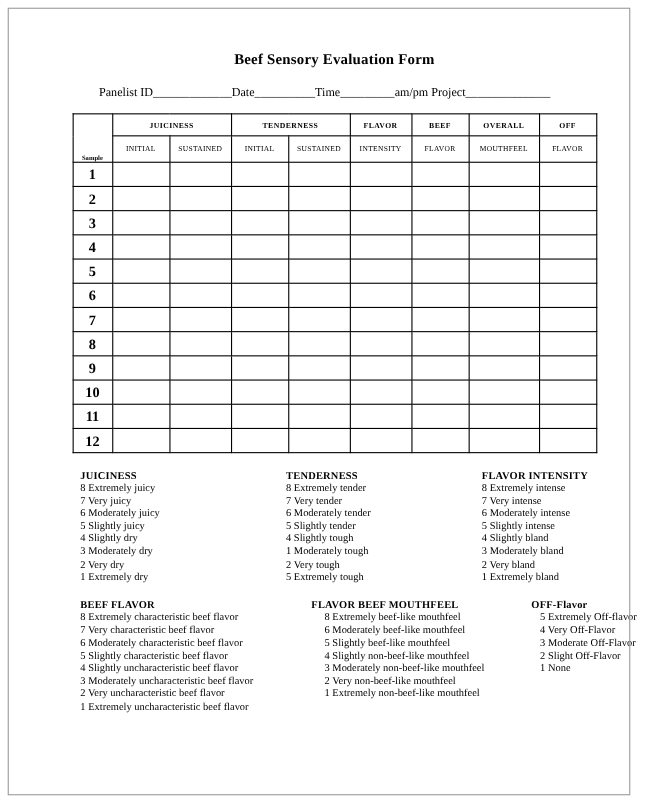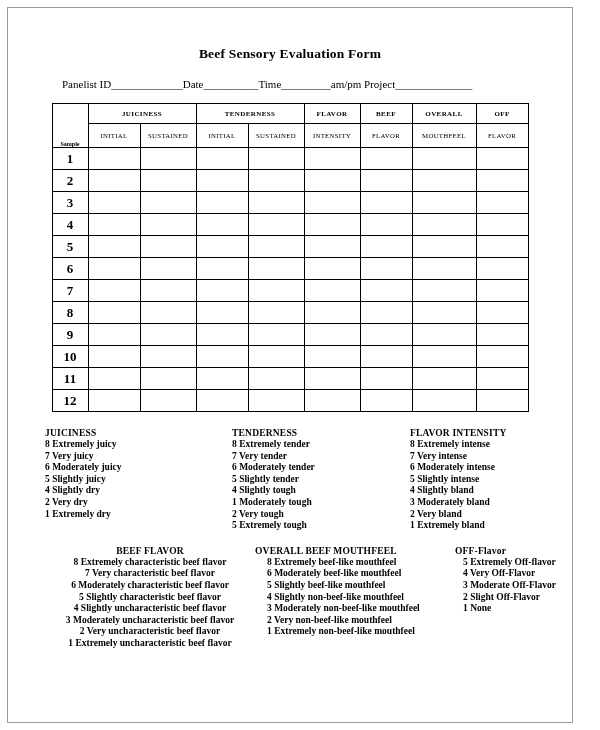--- a/index.html
+++ b/index.html
@@ -1,35 +1,35 @@
 <!DOCTYPE html>
 <html><head>
 <meta charset="utf-8">
 <style>
   * { margin:0; padding:0; box-sizing:border-box; }
   html,body { width:600px; height:730px; background:#ffffff; }
   body { font-family:"Liberation Serif", serif; color:#000; position:relative; }
-  .page { position:relative; width:580px; height:730px; background:#fff; overflow:hidden; }
+  .page { position:relative; width:580px; height:730px; background:#fff; overflow:hidden;padding-left:28px; }
   .frame { position:absolute; left:7px; top:7px; right:7px; bottom:7px; border:1px solid #9a9a9a; pointer-events:none; }
   .title { text-align:center; padding-top:46px; font-weight:bold; font-size:13.5px; letter-spacing:.2px; }
   .fields { margin:16px 40px 0 62px; font-size:11px; white-space:nowrap; }
   table.eval { border-collapse:collapse; margin:13px auto 0; table-layout:fixed; }
   table.eval td { border:1px solid #000; padding:0; overflow:hidden; }
   td.sample-head { font-size:6px; font-weight:bold; text-align:center; vertical-align:bottom; padding-bottom:8px; }
   tr.grow td.ghead { font-size:7px; font-weight:bold; text-align:center; height:20px; letter-spacing:.4px; }
   tr.srow td.shead { font-size:6.8px; text-align:center; height:24px; vertical-align:middle; letter-spacing:.3px; }
   tr.data { height:22px; }
   td.rownum { font-size:13px; font-weight:bold; text-align:center; vertical-align:middle; }
   .legends { margin:16px 0 0 45px; font-size:9.5px; }
   .legend-row { display:flex; align-items:flex-start; margin-bottom:14px; }
   .legend-title { font-weight:bold; margin-bottom:1px; letter-spacing:.2px; }
-  .legend-item { line-height:11.6px; white-space:nowrap;font-weight:bold; }
+  .legend-item { line-height:11.6px; white-space:nowrap; }
   .legend-row .w1 { width:187px; }
   .legend-row .w2 { width:178px; }
-  .legend-row .w4 { width:210px;text-align:center; }
+  .legend-row .w4 { width:210px; }
   .legend-row .w5 { width:200px; }
   .legend[data-legend="4"] .legend-item { padding-left:12px; }
   .legend[data-legend="5"] .legend-item { padding-left:8px; }
 </style>
 </head>
 <body>
 
 <div class="page">
   <div class="frame"></div>
 
@@ -206,20 +206,21 @@
 
   <div class="legends">
     <div class="legend-row">
       <div class="legend w1" data-legend="0">
           <div class="legend-title">JUICINESS</div>
           <div class="legend-item">8 Extremely juicy</div>
           <div class="legend-item">7 Very juicy</div>
           <div class="legend-item">6 Moderately juicy</div>
           <div class="legend-item">5 Slightly juicy</div>
           <div class="legend-item">4 Slightly dry</div>
+          <div class="legend-item">3 Moderately dry</div>
           <div class="legend-item">2 Very dry</div>
           <div class="legend-item">1 Extremely dry</div>
         </div>
       <div class="legend w2" data-legend="1">
           <div class="legend-title">TENDERNESS</div>
           <div class="legend-item">8 Extremely tender</div>
           <div class="legend-item">7 Very tender</div>
           <div class="legend-item">6 Moderately tender</div>
           <div class="legend-item">5 Slightly tender</div>
           <div class="legend-item">4 Slightly tough</div>
@@ -245,21 +246,21 @@
           <div class="legend-item">8 Extremely characteristic beef flavor</div>
           <div class="legend-item">7 Very characteristic beef flavor</div>
           <div class="legend-item">6 Moderately characteristic beef flavor</div>
           <div class="legend-item">5 Slightly characteristic beef flavor</div>
           <div class="legend-item">4 Slightly uncharacteristic beef flavor</div>
           <div class="legend-item">3 Moderately uncharacteristic beef flavor</div>
           <div class="legend-item">2 Very uncharacteristic beef flavor</div>
           <div class="legend-item">1 Extremely uncharacteristic beef flavor</div>
         </div>
       <div class="legend w5" data-legend="4">
-          <div class="legend-title">OVERALL BEEF MOUTHFEEL</div>
+          <div class="legend-title">FLAVOR BEEF MOUTHFEEL</div>
           <div class="legend-item">8 Extremely beef-like mouthfeel</div>
           <div class="legend-item">6 Moderately beef-like mouthfeel</div>
           <div class="legend-item">5 Slightly beef-like mouthfeel</div>
           <div class="legend-item">4 Slightly non-beef-like mouthfeel</div>
           <div class="legend-item">3 Moderately non-beef-like mouthfeel</div>
           <div class="legend-item">2 Very non-beef-like mouthfeel</div>
           <div class="legend-item">1 Extremely non-beef-like mouthfeel</div>
         </div>
       <div class="legend" data-legend="5">
           <div class="legend-title">OFF-Flavor</div>

